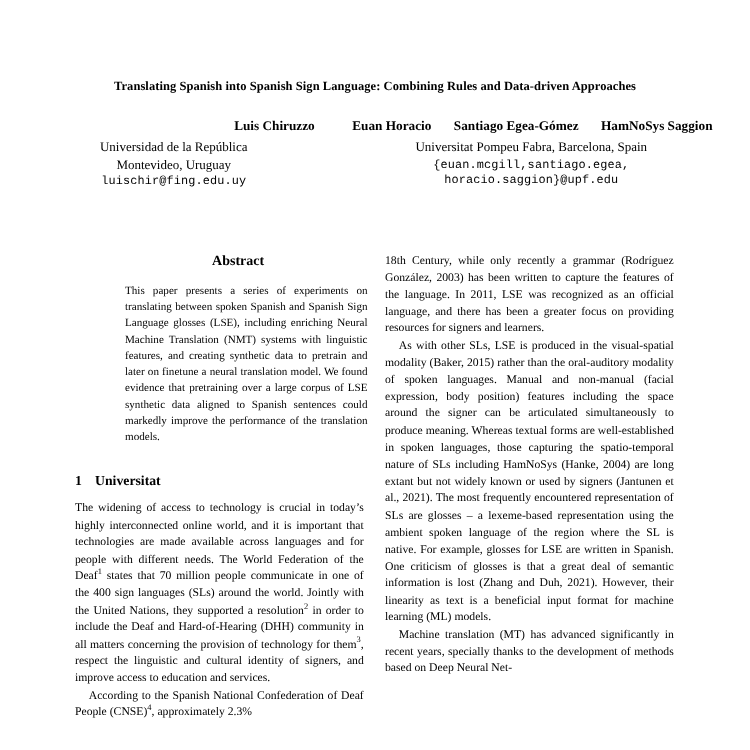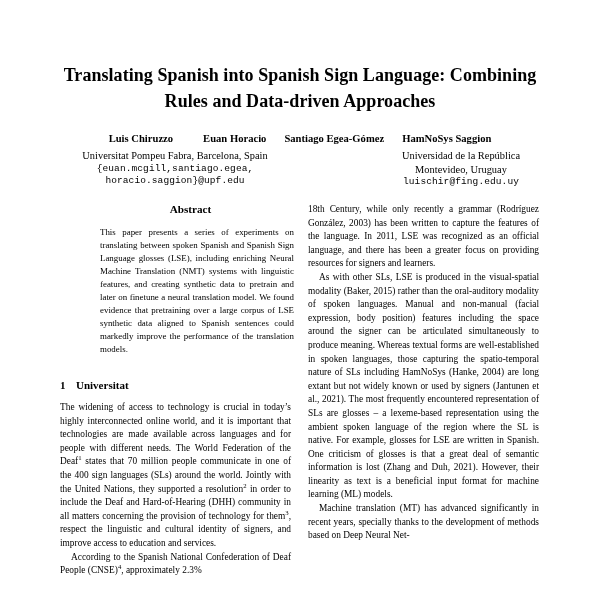--- a/index.html
+++ b/index.html
@@ -21,36 +21,36 @@
     height: 600px;
     overflow: hidden;
     background: #ffffff;
   }
 
   
   .title-block {
     padding: 63px 62px 0 62px;
   }
   .paper-title {
-    font-size: 18px;
+    font-size: 10px;
     font-weight: bold;
     line-height: 1.42;
     text-align: center;
     letter-spacing: 0.05px;
     margin: 0;
   }
 
   
   .authors-block {
     margin-top: 18px;
     padding: 0 30px;
   }
   .author-names {
     display: flex;
-    justify-content: center;
+    justify-content: flex-end;
     align-items: baseline;
     font-size: 10.6px;
     font-weight: bold;
     line-height: 1.3;
   }
   .author-names .nm {
     white-space: nowrap;
   }
   .author-names .nm.a0 { margin-right: 30px; }
   .author-names .nm.a1 { margin-right: 18px; }
@@ -147,29 +147,29 @@
   </div>
 
   <div class="authors-block">
     <div class="author-names">
       <span class="nm a0">Luis Chiruzzo</span>
       <span class="nm a1">Euan Horacio</span>
       <span class="nm a2">Santiago Egea-Gómez</span>
       <span class="nm a3">HamNoSys Saggion</span>
     </div>
     <div class="affil-row">
+      <div class="affil-col left">
+        <span class="affil-line">Universidad de la República</span>
+        <span class="affil-line">Montevideo, Uruguay</span>
+        <span class="mono">luischir@fing.edu.uy</span>
+      </div>
       <div class="affil-col right">
         <span class="affil-line">Universitat Pompeu Fabra, Barcelona, Spain</span>
         <span class="mono">{euan.mcgill,santiago.egea,</span>
         <span class="mono">horacio.saggion}@upf.edu</span>
-      </div>
-      <div class="affil-col left">
-        <span class="affil-line">Universidad de la República</span>
-        <span class="affil-line">Montevideo, Uruguay</span>
-        <span class="mono">luischir@fing.edu.uy</span>
       </div>
     </div>
   </div>
 
   <div class="abstract-wrap">
     <div class="abstract-heading">Abstract</div>
     <p class="abstract-body">This paper presents a series of experiments on translating between spoken Spanish and Spanish Sign Language glosses (LSE), including enriching Neural Machine Translation (NMT) systems with linguistic features, and creating synthetic data to pretrain and later on finetune a neural translation model. We found evidence that pretraining over a large corpus of LSE synthetic data aligned to Spanish sentences could markedly improve the performance of the translation models.</p>
   </div>
 
   <div class="col col-left">

